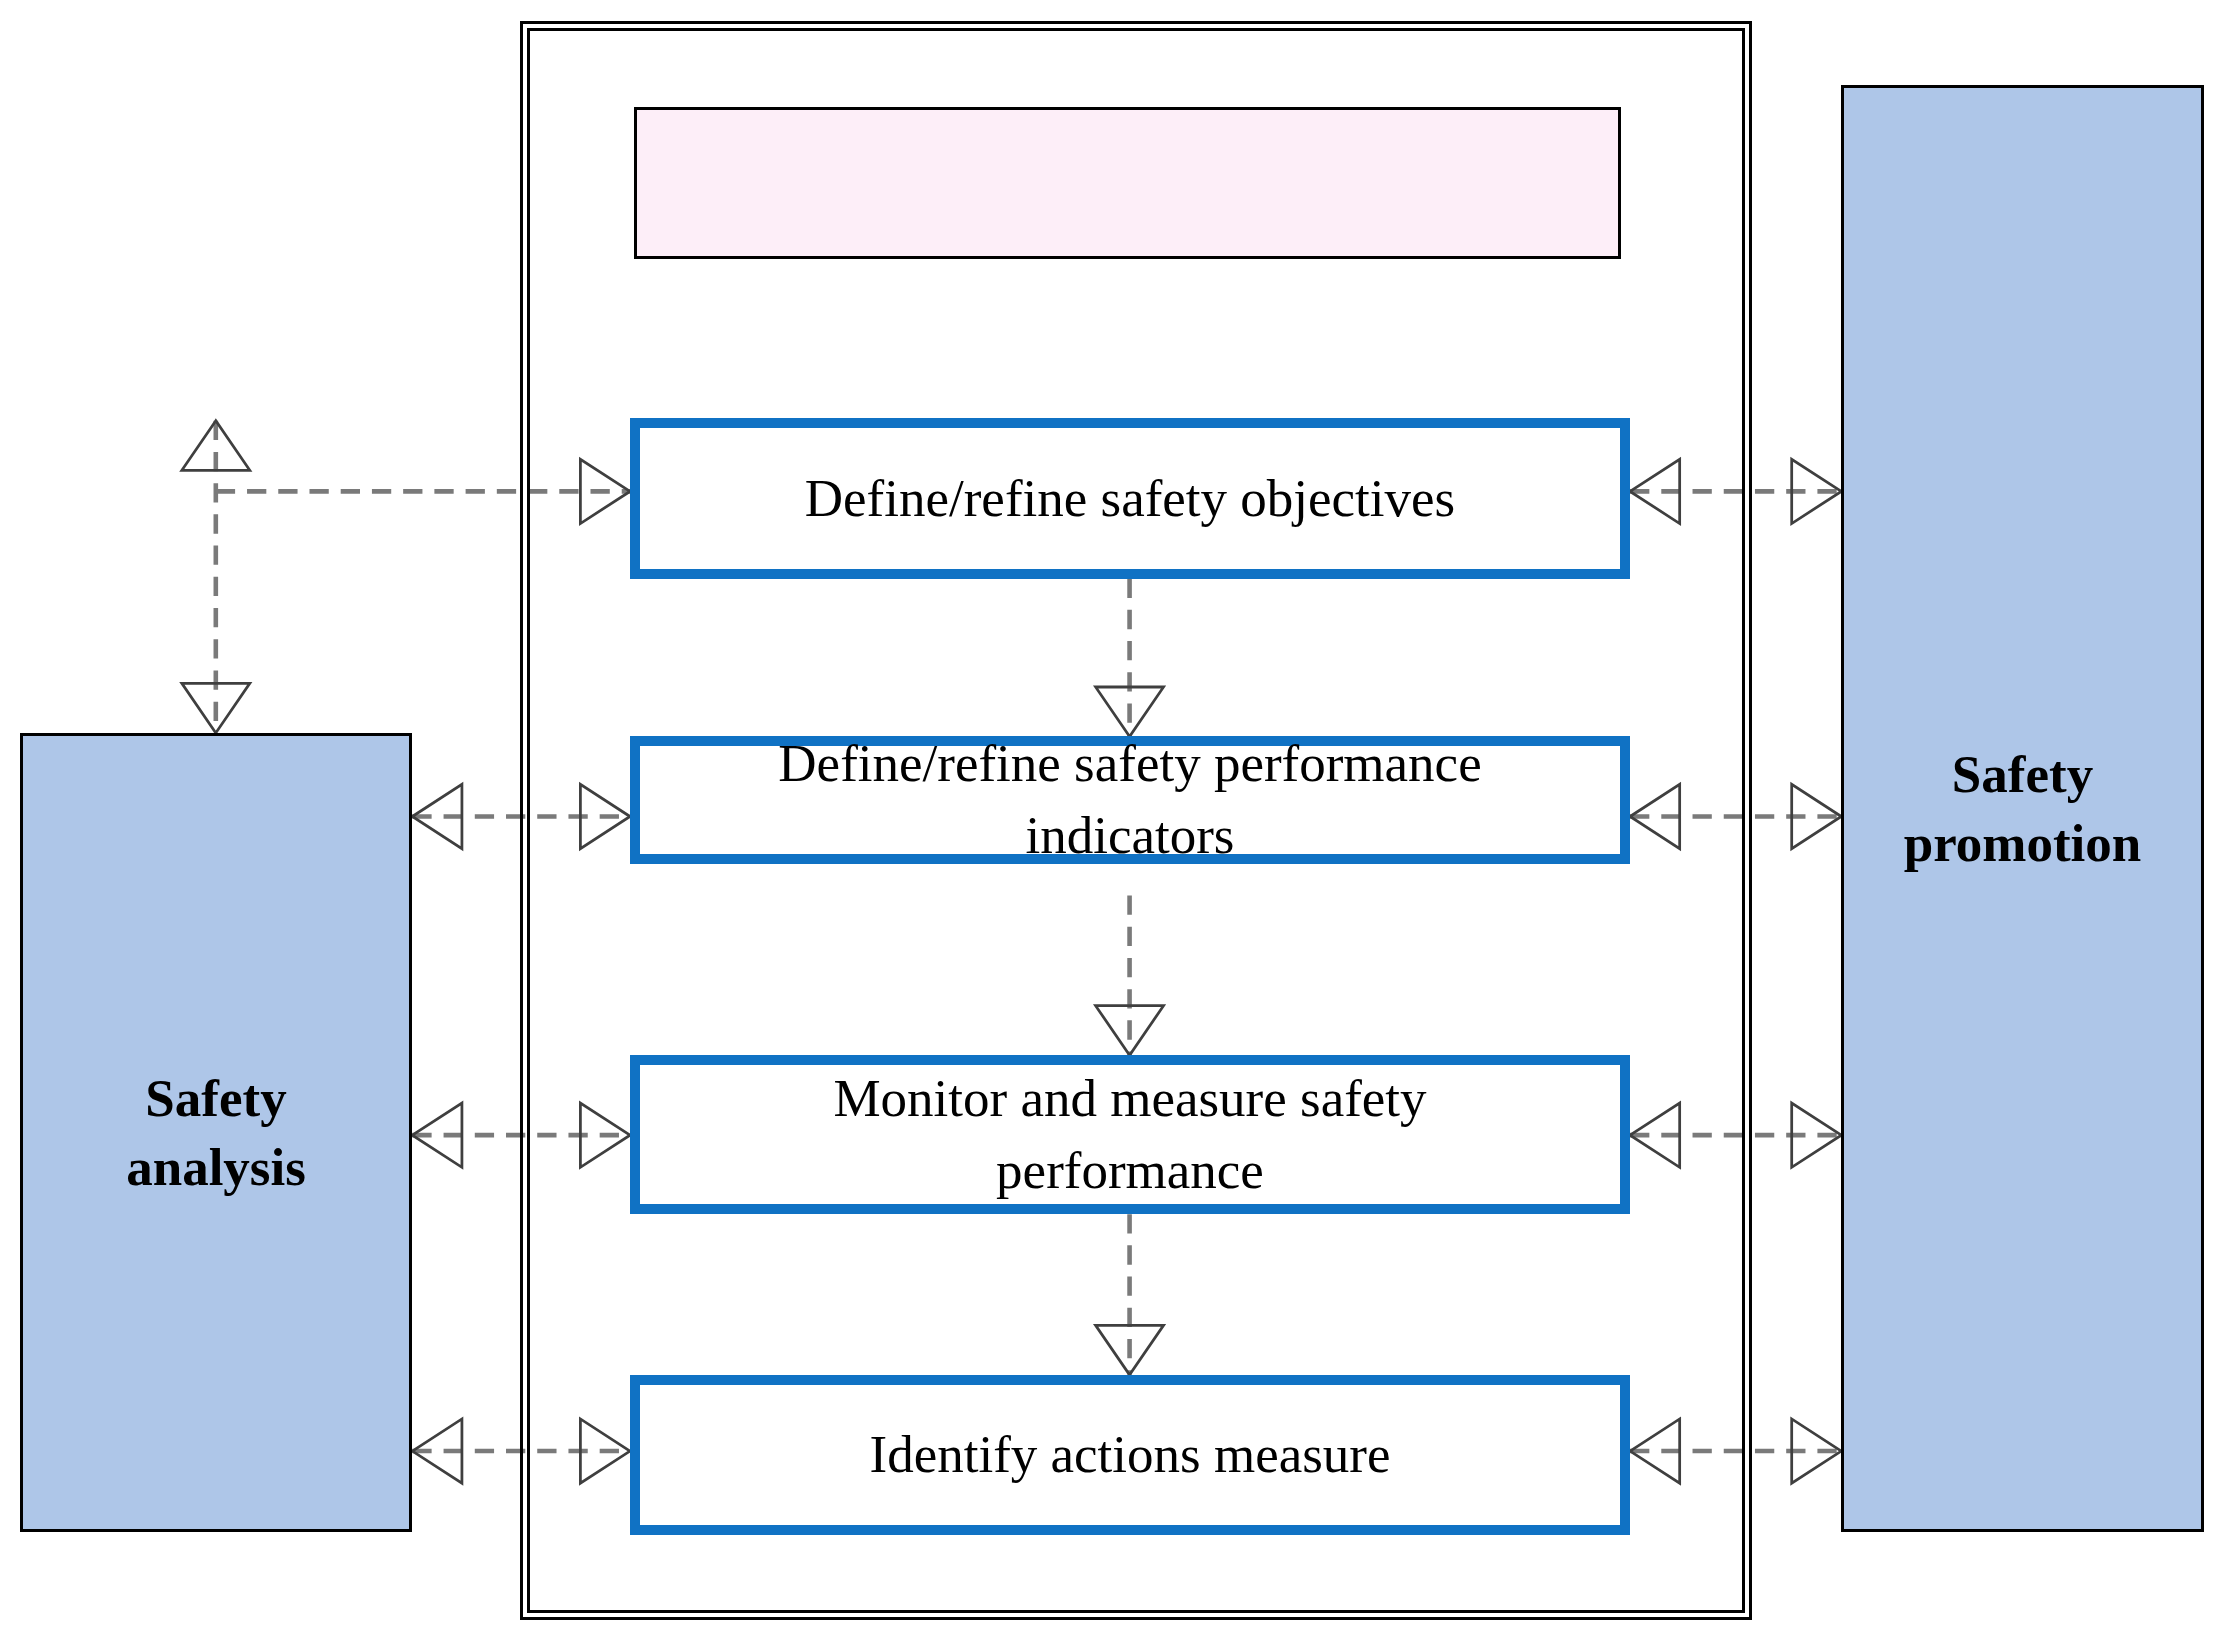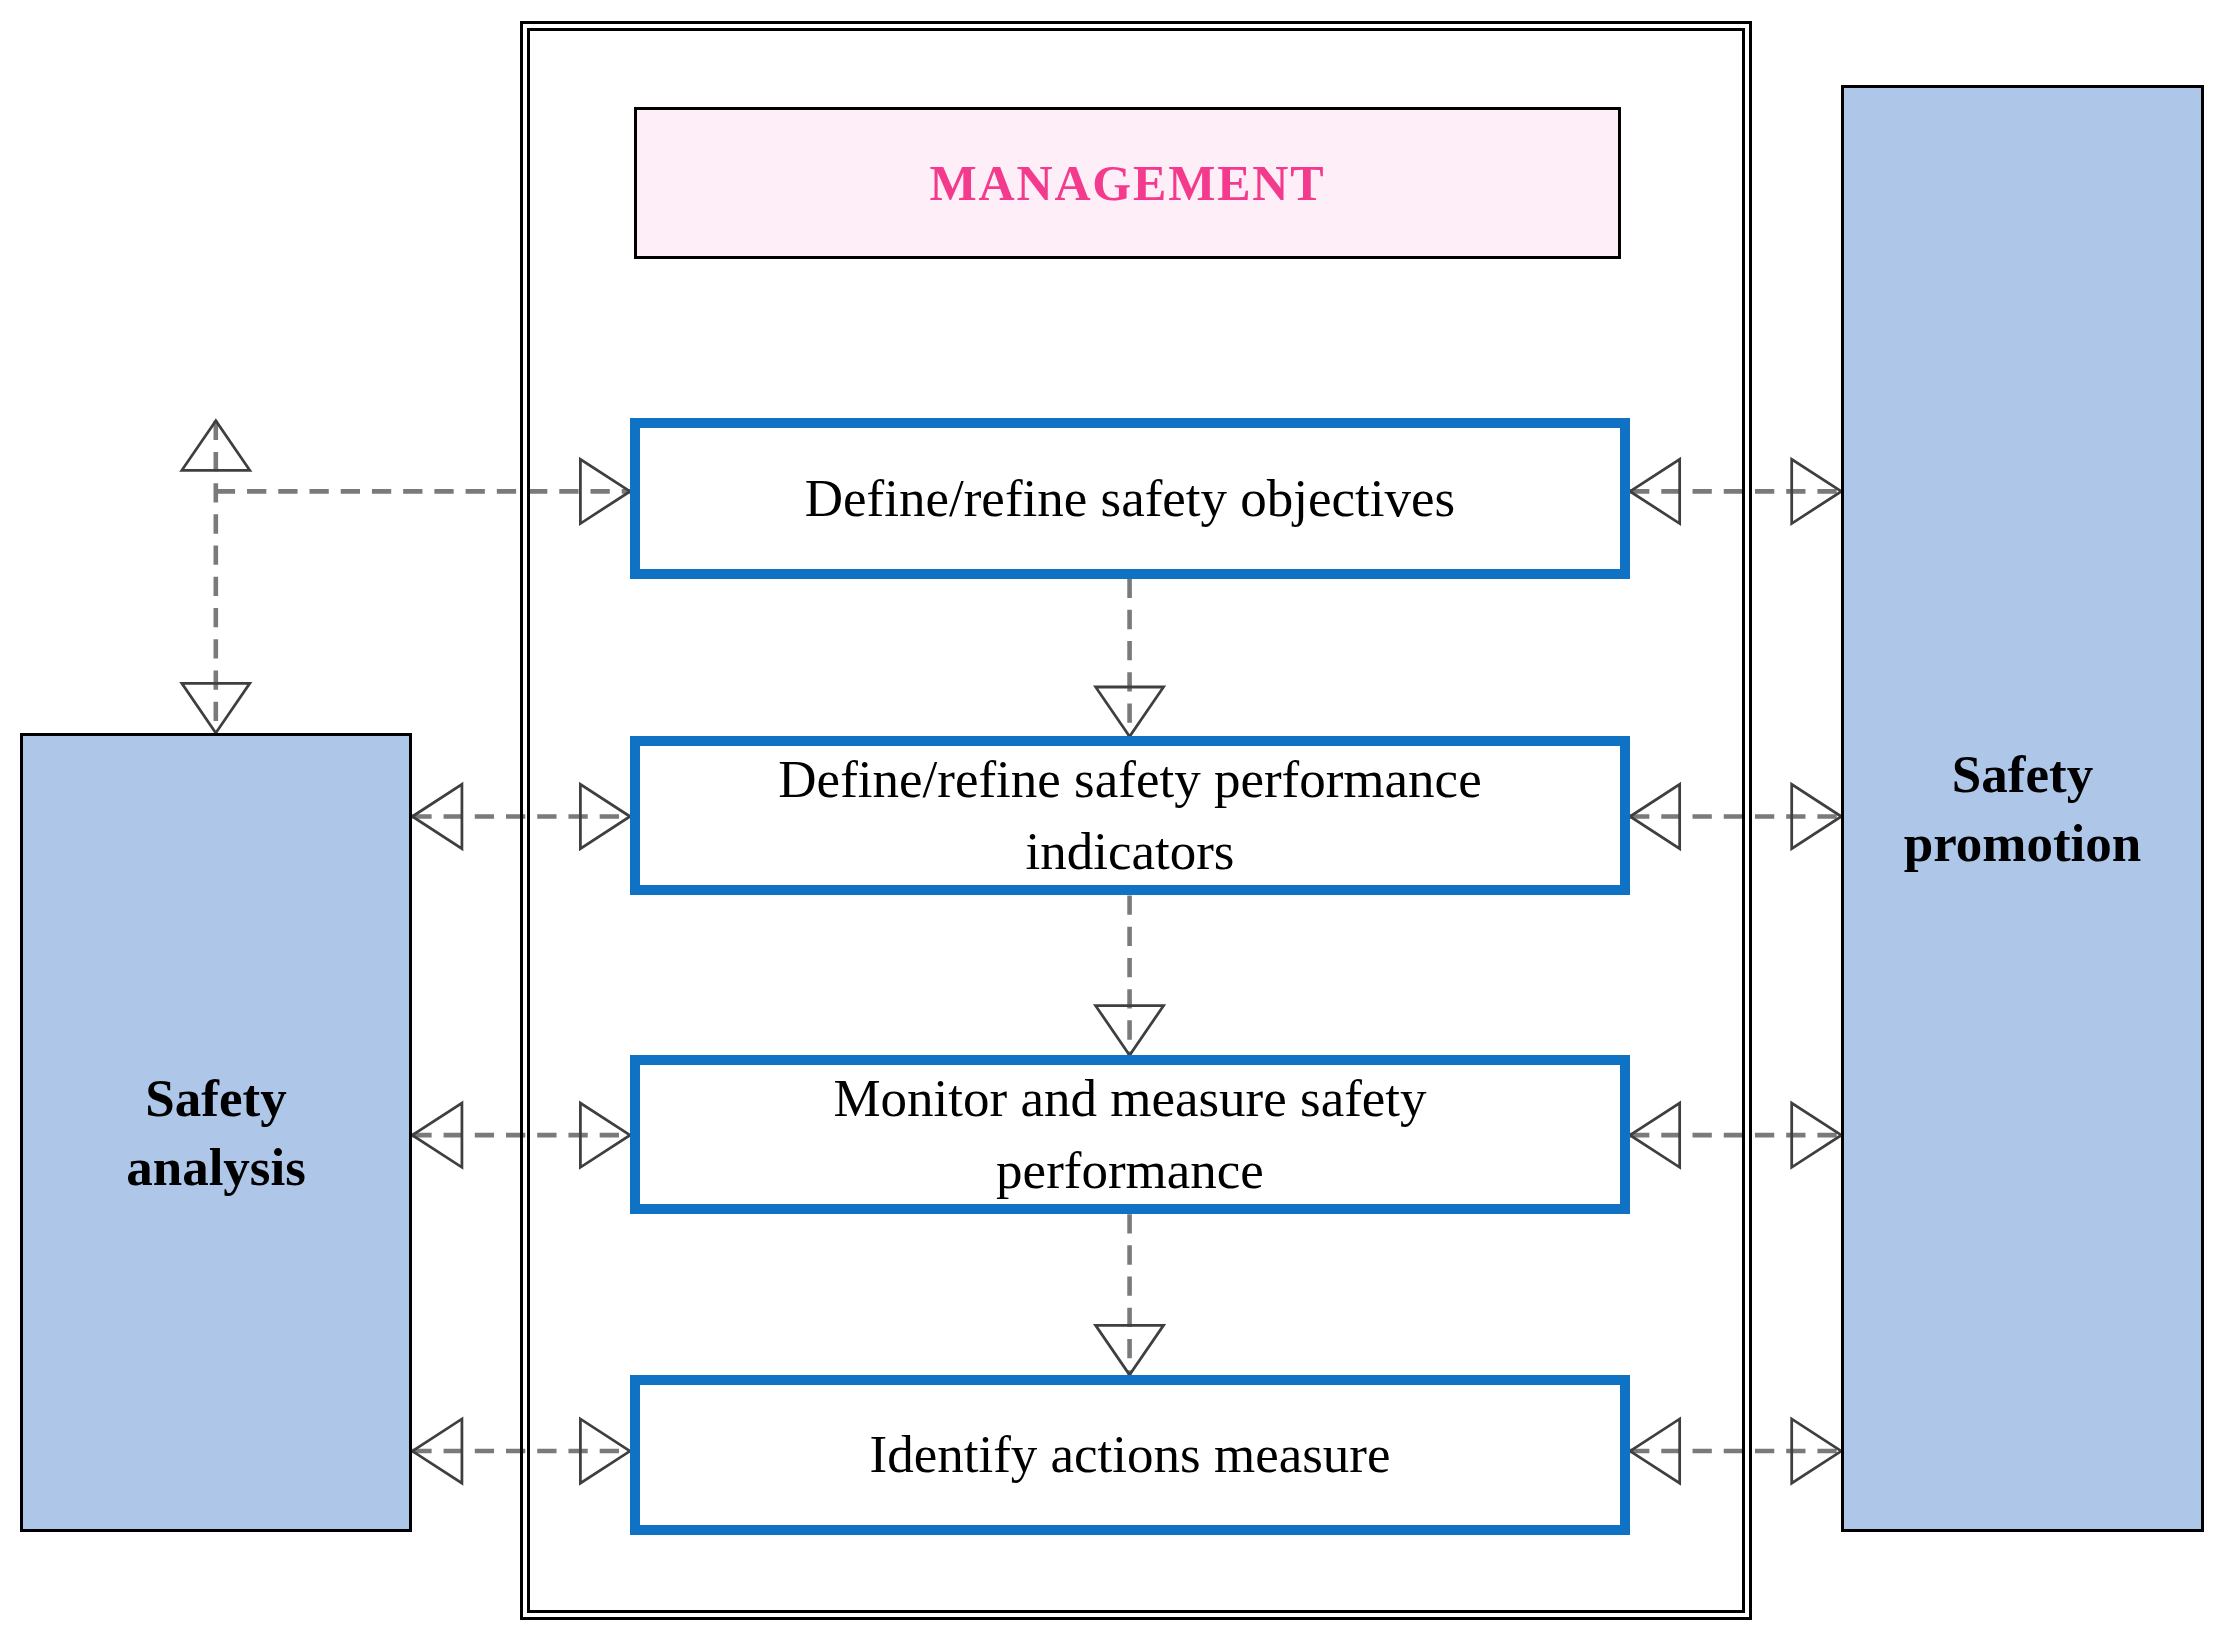--- a/index.html
+++ b/index.html
@@ -39,21 +39,21 @@
 
   .step {
     position:absolute; z-index:3; box-sizing:border-box;
     left:630px; width:1000px;
     background:#fff; border:10px solid var(--step-border,#1072c4);
     display:flex; align-items:center; justify-content:center; text-align:center;
     padding:0 73px;
   }
   .step .stxt { font-size:53px; line-height:1.35; color:#000; }
   .step1 { top:418px;  height:161px; }
-  .step2 { top:736px;  height:159px; }
+  .step2 { top:736px;  height:128px; }
   .step3 { top:1055px; height:159px; }
   .step4 { top:1375px; height:160px; }
 
   .sdcps     { left:25px;   top:106px; width:388px; height:315px; }
   .analysis  { left:20px;   top:733px; width:392px; height:799px; }
   .promotion { left:1841px; top:85px;  width:363px; height:1447px; }
 </style>
 </head>
 <body>
 
@@ -118,21 +118,20 @@
     </g>
     <g>
       <line class="dashline" x1="1230" y1="1322" x2="1230" y2="1497"></line>
       <polygon class="tri" points="1230,1497 1193,1443 1267,1443"></polygon>
     </g>
   </svg>
 
   <div class="outer-frame"></div>
 
   <div class="title-box">
-    <div class="tline">MANAGEMENT</div>
   </div>
 
 
   <div class="node analysis">
     <div class="lbl narrow">Safety analysis</div>
   </div>
 
   <div class="node promotion">
     <div class="lbl narrow">Safety promotion</div>
   </div>

